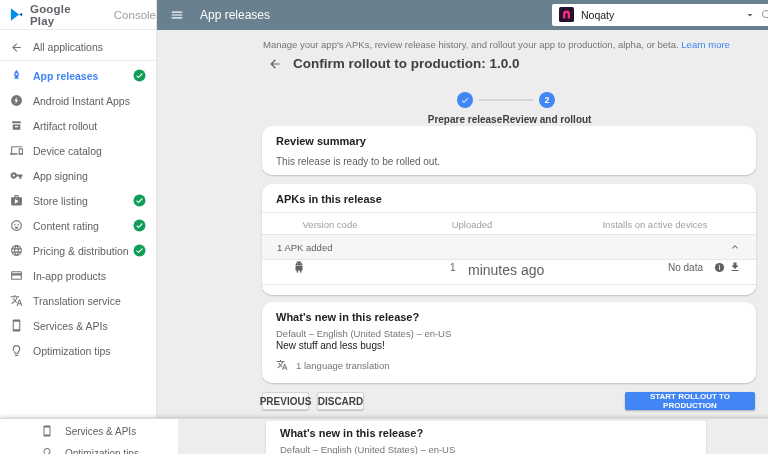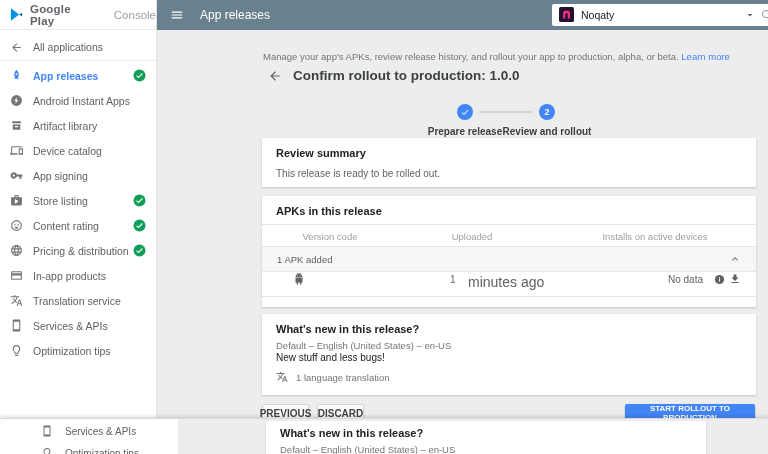--- a/index.html
+++ b/index.html
@@ -30,39 +30,39 @@
   .menu-ic{width:14px;height:14px;color:#fff;position:absolute;left:13px;top:8px;cursor:pointer}
   .topbar-title{position:absolute;left:43px;top:8px;color:#fff;font-size:12px}
   .app-select{position:absolute;left:395px;top:4px;right:-6px;height:22px;background:#fff;
     border-radius:2px;cursor:pointer}
   .app-ic{width:15px;height:15px;position:absolute;left:7px;top:3px}
   .app-name{position:absolute;left:29px;top:5px;font-size:10.5px;color:#202124}
   .select-caret{width:12px;height:12px;position:absolute;left:192px;top:5px;color:#5f6368}
   .search-ic{width:12px;height:12px;position:absolute;left:209px;top:5px;color:#8aa0ab}
 
   
-  .content{position:absolute;left:157px;right:0;top:42px;height:388px;z-index:1}
+  .content{position:absolute;left:157px;right:0;top:30px;height:388px;z-index:1}
   .info-bar{position:absolute;top:9px;left:106px;font-size:9.5px;color:#757575}
   .learn-more{color:#4285f4;cursor:pointer;text-decoration:none}
   .page-head{position:absolute;top:26px;left:111px;display:flex;align-items:center}
   .back-ic{width:14px;height:14px;color:#5f6368;cursor:pointer;flex:none}
   .page-title{font-size:13.5px;color:#3c4043;margin-left:11px;white-space:nowrap}
 
   .stepper{position:absolute;top:55px;left:0;width:100%;height:48px}
   .step-connector{position:absolute;left:322px;top:14px;width:54px;height:2px;background:#d5d5d5}
   .step-circle{position:absolute;width:16px;height:16px;border-radius:50%;background:#4285f4;
     color:#fff;display:flex;align-items:center;justify-content:center;cursor:pointer}
   .step1-circle{left:300px;top:7px}
   .step2-circle{left:382px;top:7px;font-size:9px;font-weight:700}
   .check-ic{width:10px;height:10px;color:#fff}
   .step-label{position:absolute;top:29px;font-size:10px;color:#3c4043;font-weight:700;text-align:center}
   .step1-label{left:263px;width:90px}
   .step2-label{left:340px;width:100px}
 
-  .card{position:absolute;left:105px;width:494px;background:#fff;border-radius:0;
+  .card{position:absolute;left:105px;width:494px;background:#fff;border-radius:10px;
     box-shadow:0 1px 2px rgba(0,0,0,.18)}
   .card-title{position:absolute;top:9px;left:14px;font-size:11px;font-weight:700;color:#212121}
   .card-review{top:96px;height:49px}
   .review-body{position:absolute;top:30px;left:14px;font-size:10px;color:#616161}
 
   .card-apks{top:154px;height:111px}
   .apks-divider{position:absolute;top:28px;left:0;right:0;height:1px;background:#e5e5e5}
   .col-head{position:absolute;top:35px;font-size:9.5px;color:#9e9e9e;text-align:center}
   .col-version{left:18px;width:100px}
   .col-uploaded{left:160px;width:100px}
@@ -156,21 +156,21 @@
           </svg>
         </span>
         <span class="nav-label">Android Instant Apps</span>
       </div>
       <div class="nav-item">
         <span class="icon nav-ic">
           <svg viewBox="0 0 24 24">
             <path fill="currentColor" fill-rule="evenodd" d="M4 4h16v4H4zm1 6h14v10H5zm4 3v2h6v-2z"></path>
           </svg>
         </span>
-        <span class="nav-label">Artifact library</span>
+        <span class="nav-label">Artifact rollout</span>
       </div>
       <div class="nav-item">
         <span class="icon nav-ic">
           <svg viewBox="0 0 24 24">
             <path fill="currentColor" d="M4 6h18V4H4c-1.1 0-2 .9-2 2v11H0v3h14v-3H4V6zm19 2h-6c-.6 0-1 .4-1 1v10c0 .6.4 1 1 1h6c.6 0 1-.4 1-1V9c0-.6-.4-1-1-1zm-1 9h-4v-7h4v7z"></path>
           </svg>
         </span>
         <span class="nav-label">Device catalog</span>
       </div>
       <div class="nav-item">

